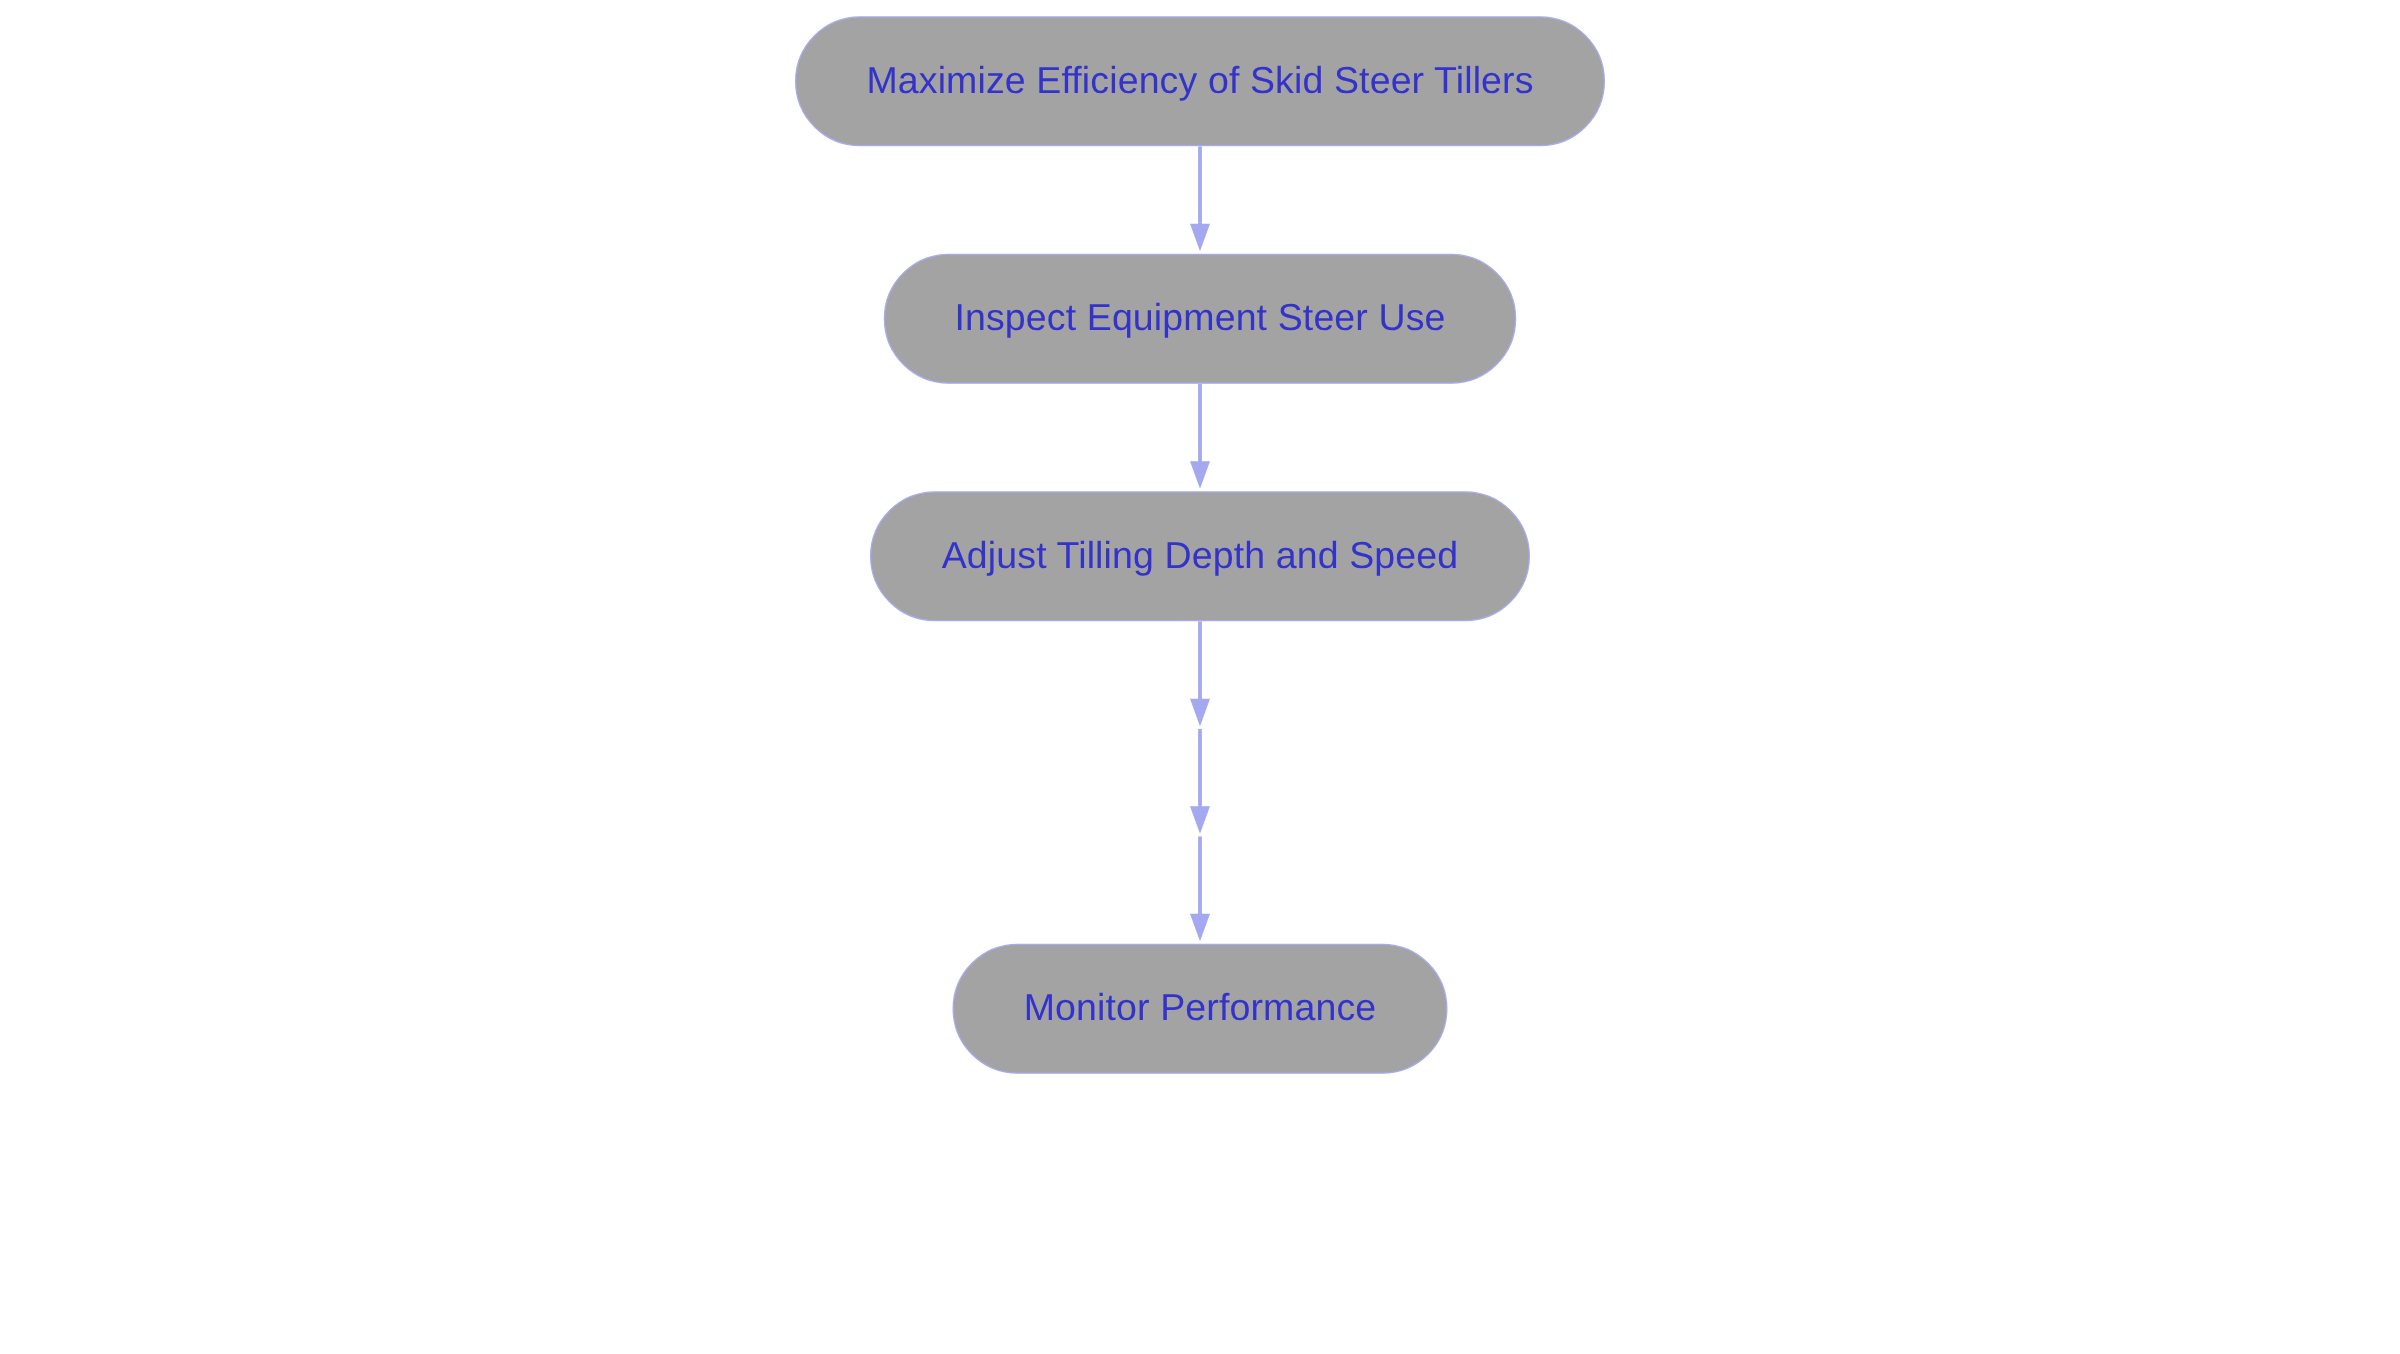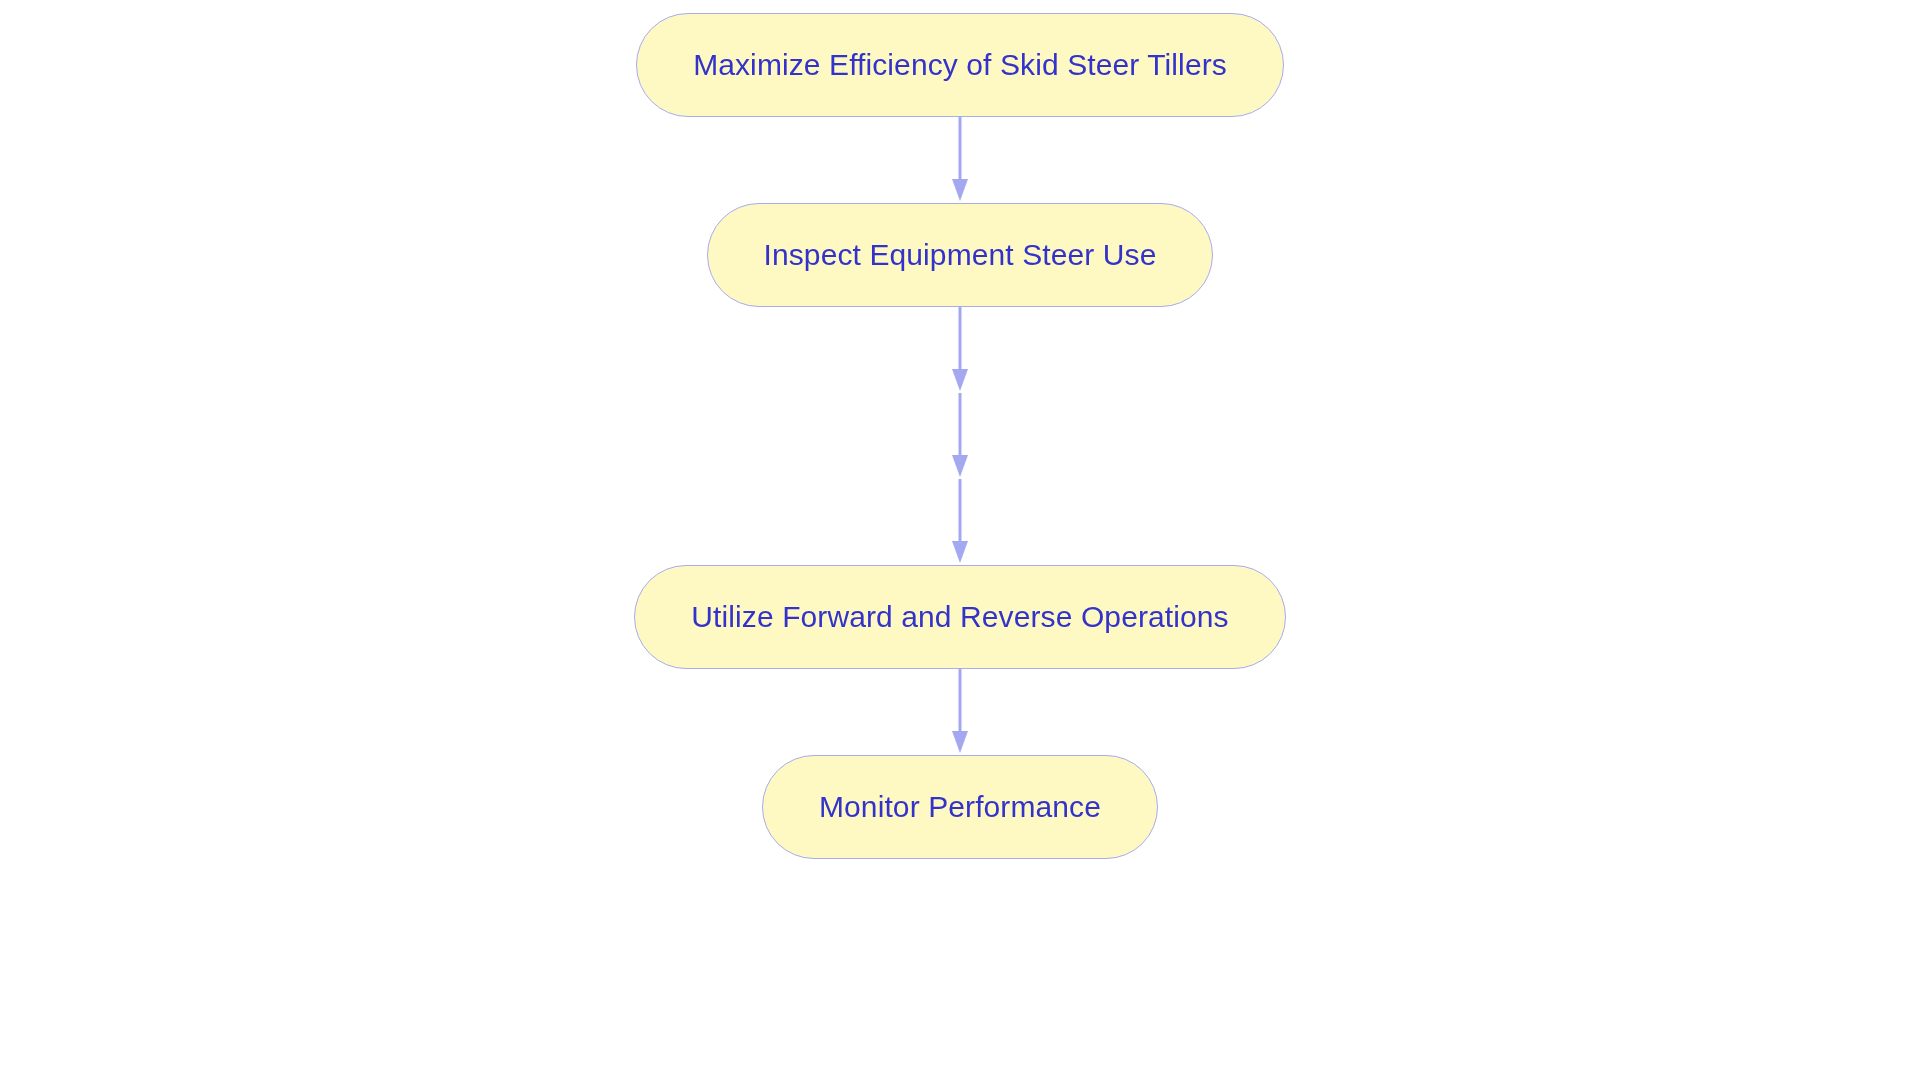--- a/index.html
+++ b/index.html
@@ -32,21 +32,21 @@
     flex-direction: column;
     align-items: center;
     justify-content: flex-start;
   }
 
   .node {
     box-sizing: border-box;
     height: 104px;
     border: 1.6px solid #a8abf0;
     border-radius: 52px;
-    background: #fef9c3;
+    background: #a3a3a3;
     color: #3333cc;
     display: flex;
     align-items: center;
     justify-content: center;
     white-space: nowrap;
     font-size: 30px;
     font-weight: 400;
     letter-spacing: 0.1px;
     padding: 0 56px;
     line-height: 1;
@@ -94,39 +94,39 @@
       <span class="node-label">Inspect Equipment Steer Use</span>
     </div>
 
     <div class="connector">
       <svg width="20" height="86" viewBox="0 0 20 86" xmlns="http://www.w3.org/2000/svg" aria-hidden="true">
         <line x1="10" y1="0" x2="10" y2="66" stroke="#a3a8f0" stroke-width="3"></line>
         <polygon points="2,62 18,62 10,84" fill="#a3a8f0"></polygon>
       </svg>
     </div>
 
+    <div class="node node-2">
+      <span class="node-label">Adjust Tilling Depth and Speed</span>
+    </div>
 
     <div class="connector">
       <svg width="20" height="86" viewBox="0 0 20 86" xmlns="http://www.w3.org/2000/svg" aria-hidden="true">
         <line x1="10" y1="0" x2="10" y2="66" stroke="#a3a8f0" stroke-width="3"></line>
         <polygon points="2,62 18,62 10,84" fill="#a3a8f0"></polygon>
       </svg>
     </div>
 
 
     <div class="connector">
       <svg width="20" height="86" viewBox="0 0 20 86" xmlns="http://www.w3.org/2000/svg" aria-hidden="true">
         <line x1="10" y1="0" x2="10" y2="66" stroke="#a3a8f0" stroke-width="3"></line>
         <polygon points="2,62 18,62 10,84" fill="#a3a8f0"></polygon>
       </svg>
     </div>
 
-    <div class="node node-4">
-      <span class="node-label">Utilize Forward and Reverse Operations</span>
-    </div>
 
     <div class="connector">
       <svg width="20" height="86" viewBox="0 0 20 86" xmlns="http://www.w3.org/2000/svg" aria-hidden="true">
         <line x1="10" y1="0" x2="10" y2="66" stroke="#a3a8f0" stroke-width="3"></line>
         <polygon points="2,62 18,62 10,84" fill="#a3a8f0"></polygon>
       </svg>
     </div>
 
     <div class="node node-5">
       <span class="node-label">Monitor Performance</span>

